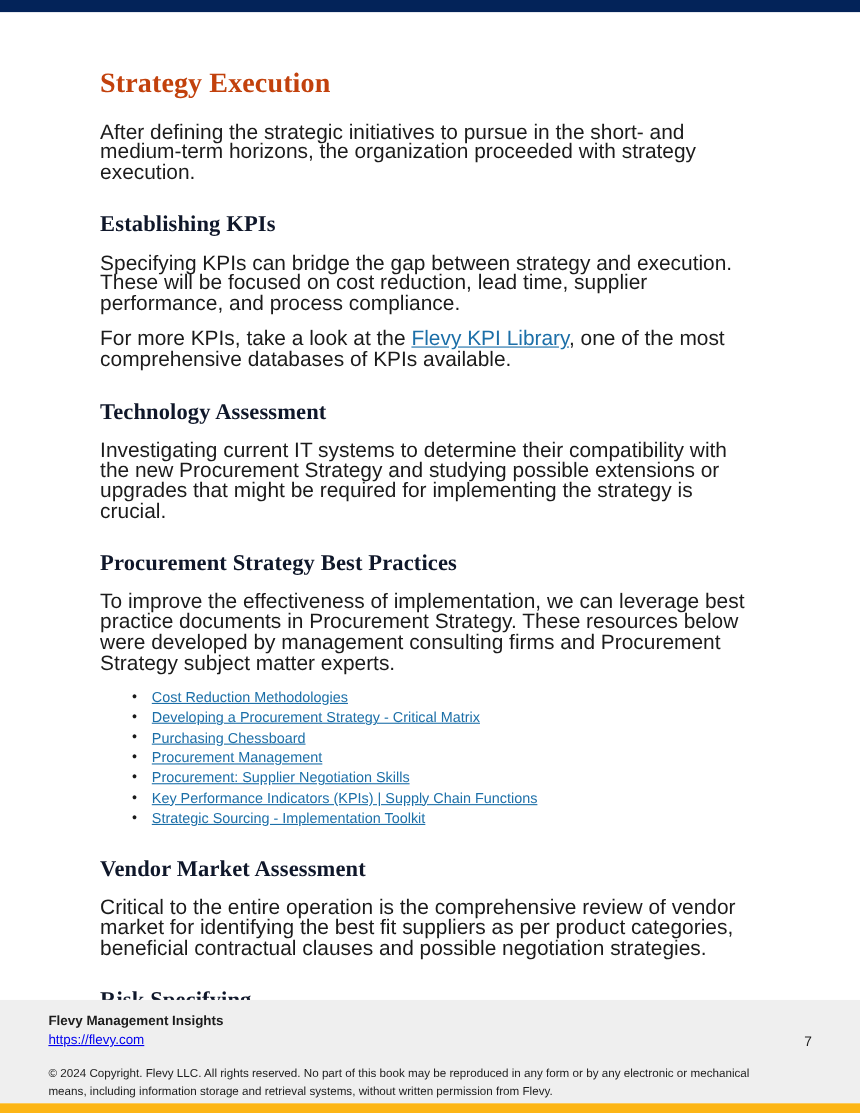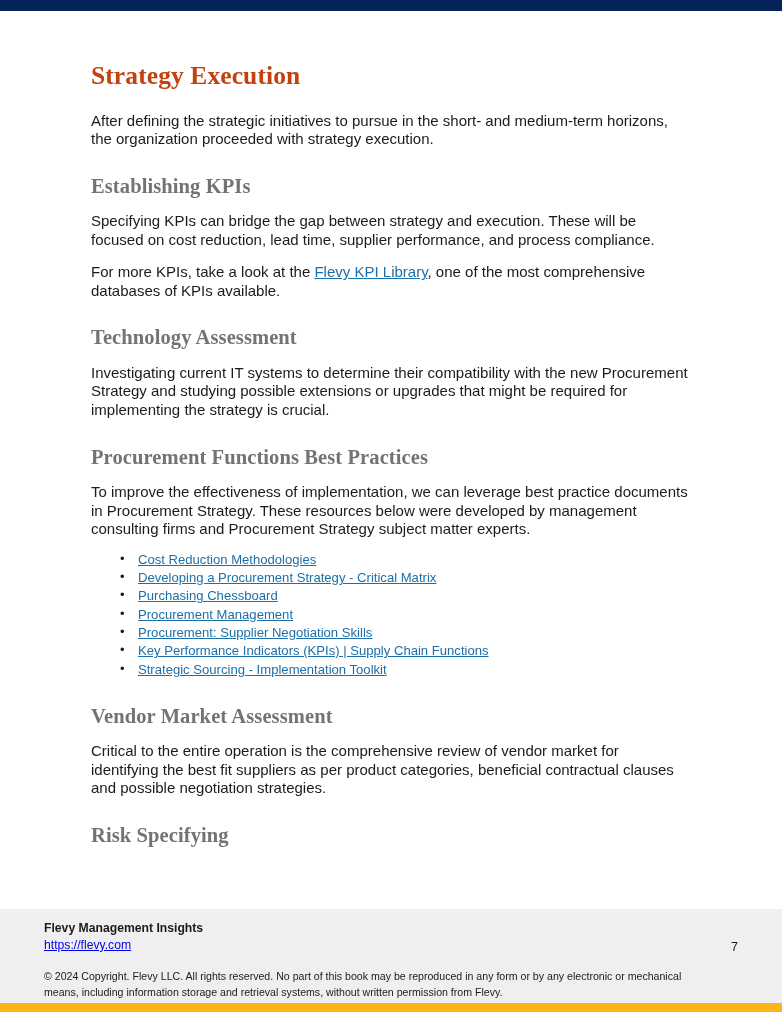--- a/index.html
+++ b/index.html
@@ -51,29 +51,29 @@
     color: #c2410c;
     margin: 0 0 21px 0;
     line-height: 1.12;
     letter-spacing: 0.1px;
   }
 
   h2.section-head {
     font-family: "Liberation Serif", serif;
     font-size: 20.5px;
     font-weight: bold;
-    color: #737373;
+    color: #0f172a;
     margin: 26px 0 14px 0;
     line-height: 1.14;
     letter-spacing: 0.1px;
   }
 
   p.body-text {
     font-family: "Liberation Sans", sans-serif;
-    font-size: 15px;
+    font-size: 19px;
     color: #1b1b1b;
     line-height: 18.6px;
     margin: 12px 0 14px 0;
     max-width: 601px;
   }
   p.body-text.tight {
     margin-bottom: 12px;
   }
 
   a.inline-link,
@@ -171,21 +171,21 @@
 
     <p class="body-text">After defining the strategic initiatives to pursue in the short- and medium-term horizons, the organization proceeded with strategy execution.</p>
 
     <h2 class="section-head">Establishing KPIs</h2>
     <p class="body-text">Specifying KPIs can bridge the gap between strategy and execution. These will be focused on cost reduction, lead time, supplier performance, and process compliance.</p>
     <p class="body-text"><span>For more KPIs, take a look at the </span><a class="inline-link" href="#">Flevy KPI Library</a><span>, one of the most comprehensive databases of KPIs available.</span></p>
 
     <h2 class="section-head">Technology Assessment</h2>
     <p class="body-text">Investigating current IT systems to determine their compatibility with the new Procurement Strategy and studying possible extensions or upgrades that might be required for implementing the strategy is crucial.</p>
 
-    <h2 class="section-head">Procurement Functions Best Practices</h2>
+    <h2 class="section-head">Procurement Strategy Best Practices</h2>
     <p class="body-text tight">To improve the effectiveness of implementation, we can leverage best practice documents in Procurement Strategy. These resources below were developed by management consulting firms and Procurement Strategy subject matter experts.</p>
 
     <ul class="resource-list">
       <li><a class="bullet-link" href="#">Cost Reduction Methodologies</a></li>
       <li><a class="bullet-link" href="#">Developing a Procurement Strategy - Critical Matrix</a></li>
       <li><a class="bullet-link" href="#">Purchasing Chessboard</a></li>
       <li><a class="bullet-link" href="#">Procurement Management</a></li>
       <li><a class="bullet-link" href="#">Procurement: Supplier Negotiation Skills</a></li>
       <li><a class="bullet-link" href="#">Key Performance Indicators (KPIs) | Supply Chain Functions</a></li>
       <li><a class="bullet-link" href="#">Strategic Sourcing - Implementation Toolkit</a></li>

